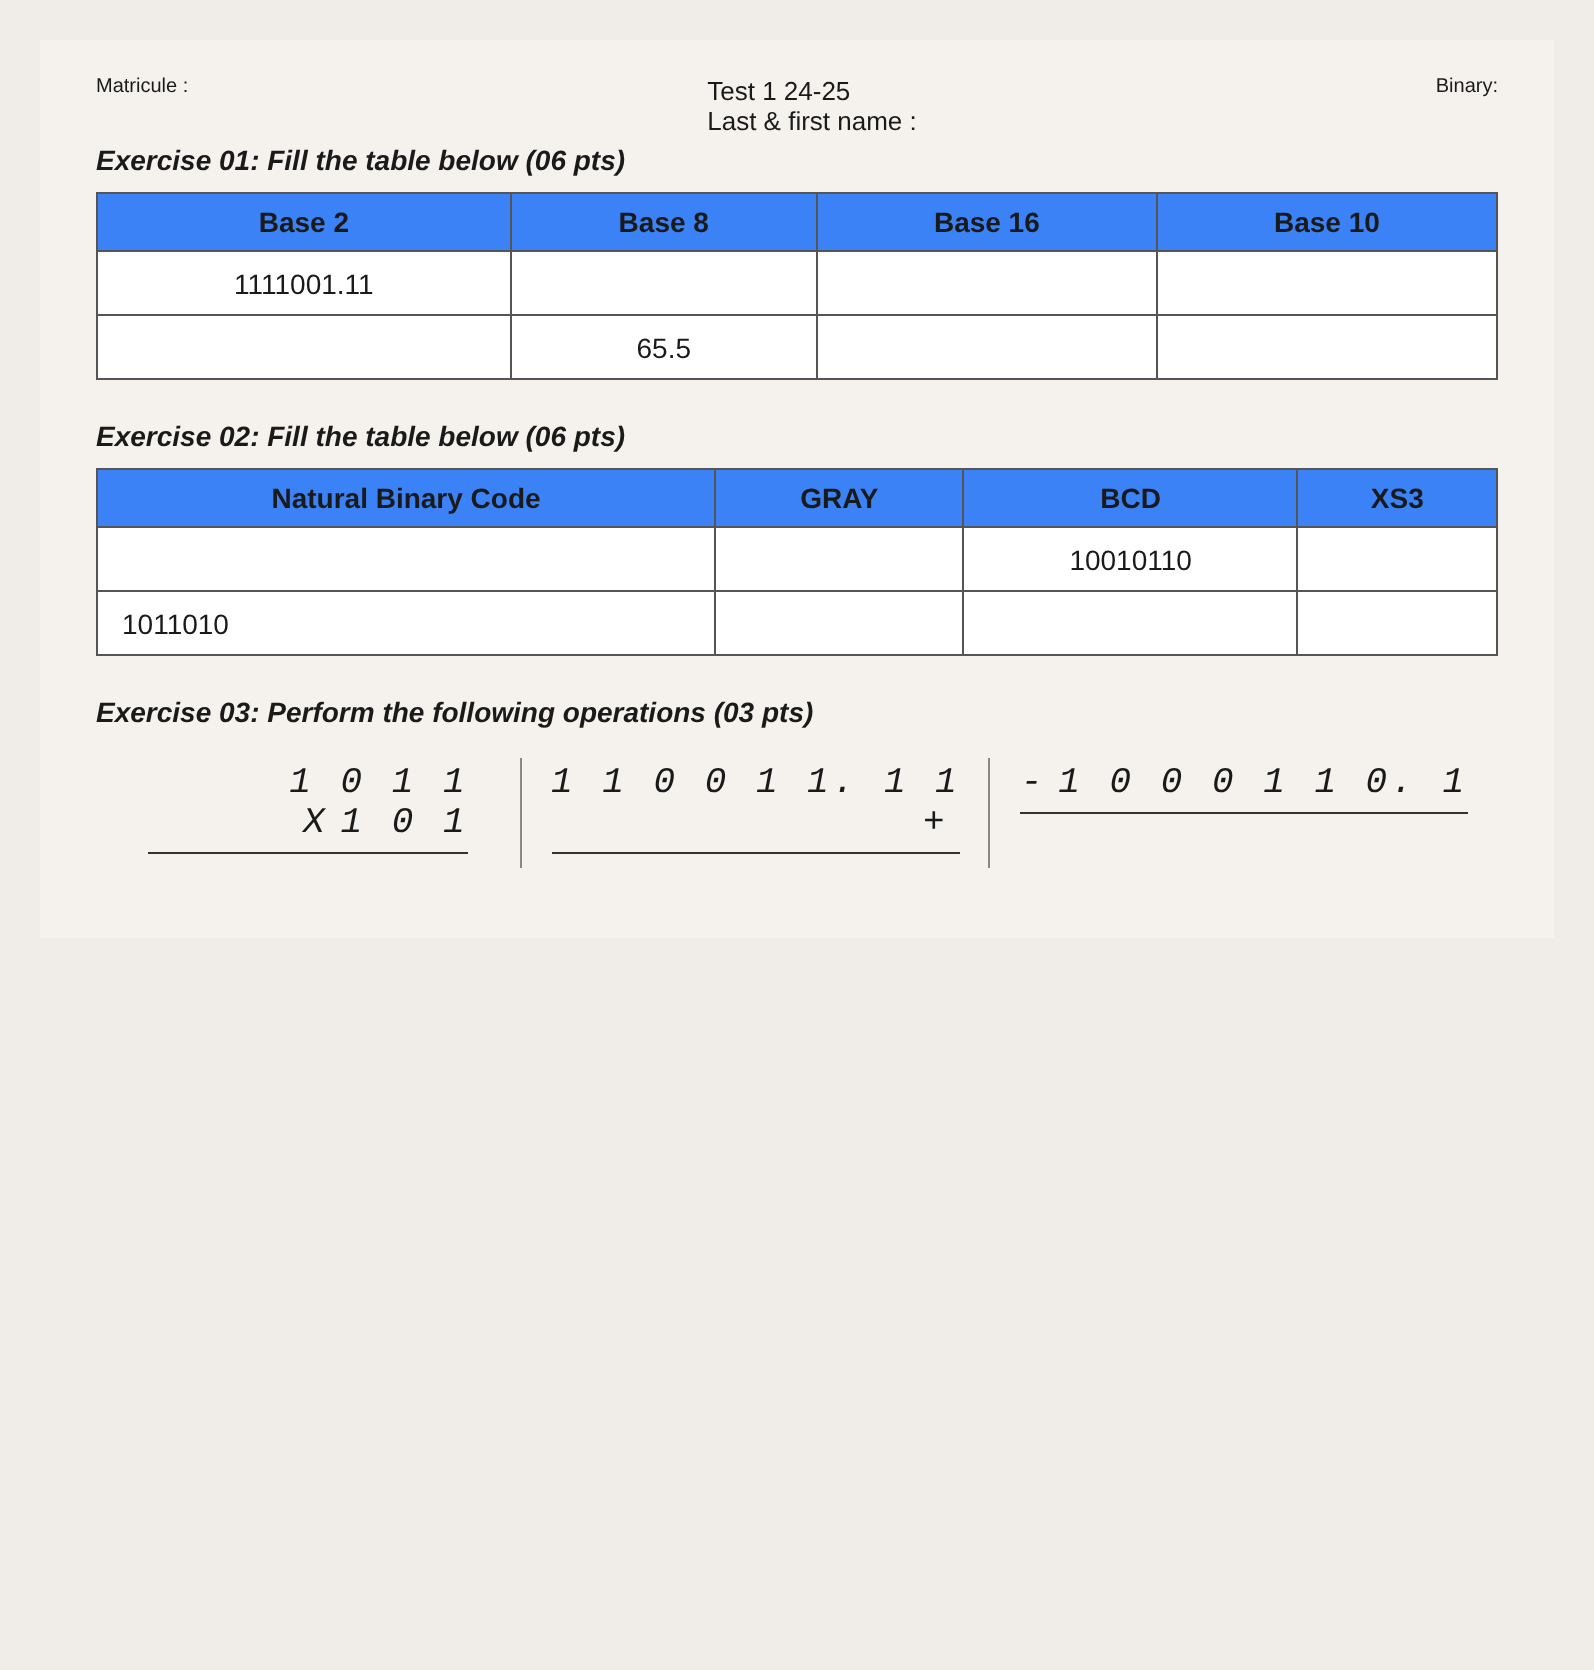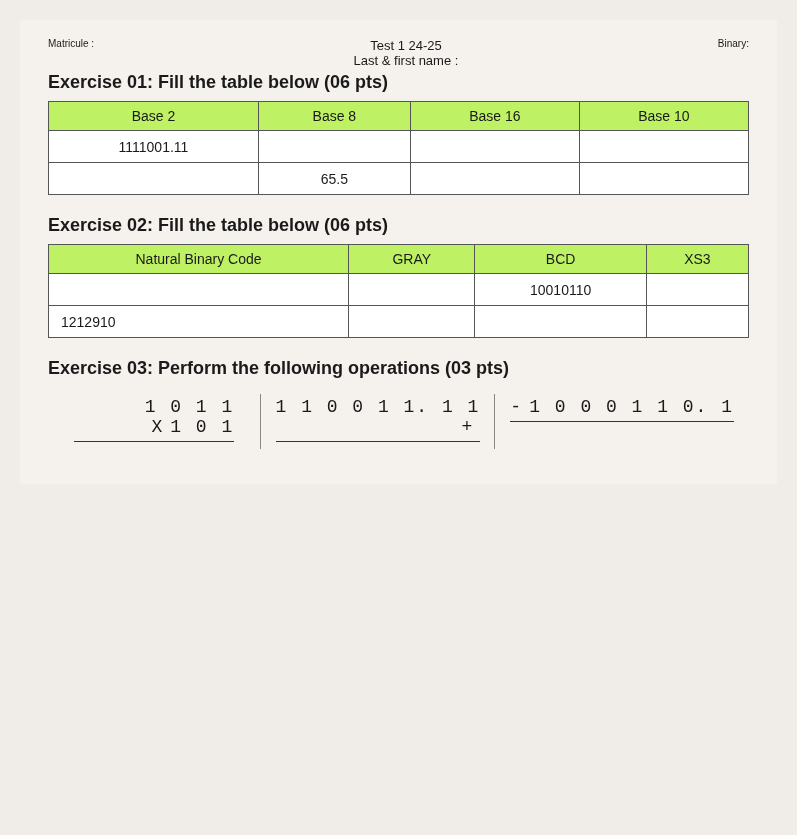--- a/index.html
+++ b/index.html
@@ -19,51 +19,51 @@
     .header-row {
       display: flex;
       justify-content: space-between;
       align-items: flex-start;
       margin-bottom: 4px;
     }
     .header-left, .header-right {
       font-size: 10px;
     }
     .header-center {
-      text-align: center;
       font-size: 13px;
     }
     .note-line {
       text-align: center;
       font-style: italic;
       font-weight: bold;
       font-size: 16px;
       text-decoration: underline;
       margin: 10px 0 16px 0;
     }
     .exercise-title {
       font-weight: bold;
-      font-size: 18px;
+      font-size: 14px;
       margin-bottom: 8px;
+      font-style: italic;
     }
     table {
       border-collapse: collapse;
       width: 100%;
       margin-bottom: 20px;
       background: white;
     }
     table th, table td {
       border: 1px solid #555;
       padding: 6px 12px;
       text-align: center;
       font-size: 14px;
     }
     table th {
-      font-weight: normal;
-      background: #bef264;
+      font-weight: bold;
+      background: #3b82f6;
     }
     table td {
       height: 32px;
       margin-left: 32px;
     }
     .td-left {
       text-align: left;
     }
     .operations-section {
       margin-top: 10px;
@@ -99,20 +99,21 @@
       border-left: none;
       gap: 0;
     }
     .op-section {
       flex: 1;
       display: flex;
       flex-direction: column;
       align-items: center;
       padding: 10px 5px;
       position: relative;
+      font-style: italic;
     }
     .op-section:not(:last-child)::after {
       content: '';
       position: absolute;
       right: 0;
       top: 10%;
       height: 80%;
       width: 1px;
       background: #888;
     }
@@ -169,21 +170,21 @@
       </tr>
     </thead>
     <tbody>
       <tr>
         <td class="td-left"></td>
         <td></td>
         <td>10010110</td>
         <td></td>
       </tr>
       <tr>
-        <td class="td-left">1212910</td>
+        <td class="td-left">1011010</td>
         <td></td>
         <td></td>
         <td></td>
       </tr>
     </tbody>
   </table>
 
   <div class="exercise-title operations-section">Exercise 03: Perform the following operations (03 pts)</div>
 
   <div class="ops-wrapper">

